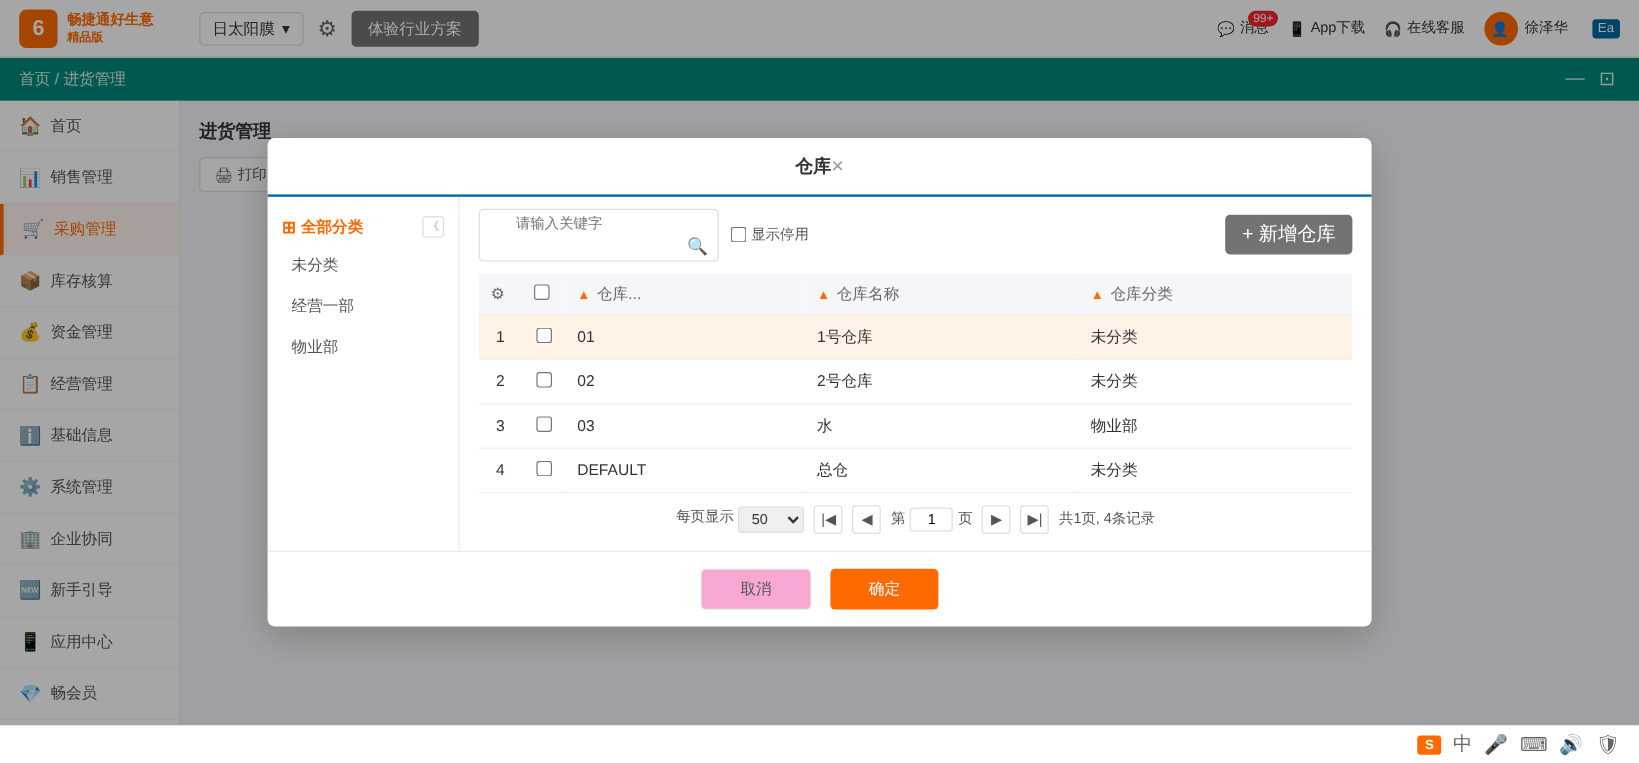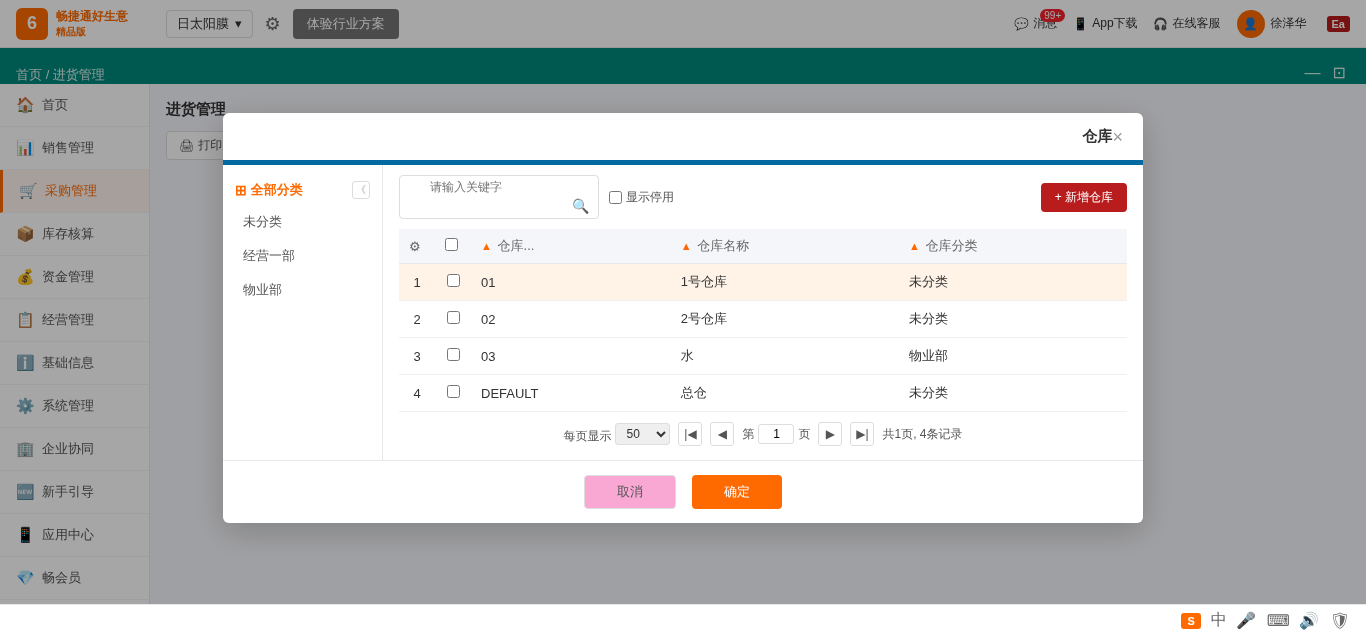--- a/index.html
+++ b/index.html
@@ -106,21 +106,21 @@
       color: #fff;
       display: flex; align-items: center; justify-content: center;
       font-size: 12px;
     }
 
     
     .sub-header {
       height: 36px;
       background: #00897b;
       display: flex;
-      align-items: flex-end;
+      align-items: center;
       padding: 0 16px;
       gap: 8px;
     }
     .sub-breadcrumb {
       color: rgba(255,255,255,0.85);
       font-size: 13px;
     }
     .sub-breadcrumb a { color: rgba(255,255,255,0.85); text-decoration: none; }
     .sub-header-right {
       margin-left: auto;
@@ -213,23 +213,23 @@
       border-radius: 6px;
       width: 920px;
       max-height: 560px;
       display: flex;
       flex-direction: column;
       box-shadow: 0 8px 32px rgba(0,0,0,0.2);
     }
     .modal-header {
       display: flex;
       align-items: center;
-      justify-content: flex-end;
+      justify-content: center;
       padding: 14px 20px;
-      border-bottom: 5px solid #0369a1;
+      border-bottom: 2px solid #0369a1;
     }
     .modal-title {
       font-size: 15px;
       font-weight: bold;
       color: #333;
     }
     .modal-close {
       background: none;
       border: none;
       font-size: 18px;
@@ -308,26 +308,26 @@
     .search-icon { color: #999; font-size: 14px; cursor: pointer; }
     .show-disabled {
       display: flex;
       align-items: center;
       gap: 4px;
       font-size: 12px;
       color: #555;
     }
     .add-btn {
       margin-left: auto;
-      background: #b91c1c;
+      background: #737373;
       color: #fff;
       border: none;
       border-radius: 4px;
       padding: 6px 14px;
-      font-size: 12px;
+      font-size: 16px;
       cursor: pointer;
       display: flex; align-items: center; gap: 4px;
     }
 
     
     .data-table {
       width: 100%;
       border-collapse: collapse;
       font-size: 13px;
     }
@@ -355,21 +355,21 @@
     .pagination-bar {
       display: flex;
       align-items: center;
       justify-content: center;
       gap: 8px;
       padding: 10px 0 4px;
       font-size: 12px;
       color: #555;
     }
     .page-size-select {
-      display: flex; align-items: flex-end; gap: 4px;
+      display: flex; align-items: flex-start; gap: 4px;
     }
     .page-size-select select {
       border: 1px solid #ddd;
       border-radius: 3px;
       padding: 2px 6px;
       font-size: 12px;
       color: #333;
     }
     .page-nav-btn {
       background: none;
@@ -445,27 +445,26 @@
       background: #ff6a00;
       color: #fff;
       font-size: 11px;
       font-weight: bold;
       padding: 2px 6px;
       border-radius: 3px;
     }
 
     
     .ea-badge {
-      background: #b91c1c;
+      background: #0369a1;
       color: #fff;
       font-size: 11px;
       border-radius: 3px;
       padding: 2px 5px;
       margin-left: 4px;
-      font-weight: bold;
     }
   </style>
 </head>
 <body>
 
 <div class="top-header">
   <div class="logo-area">
     <div class="logo-icon">
       <span>6</span>
     </div>

